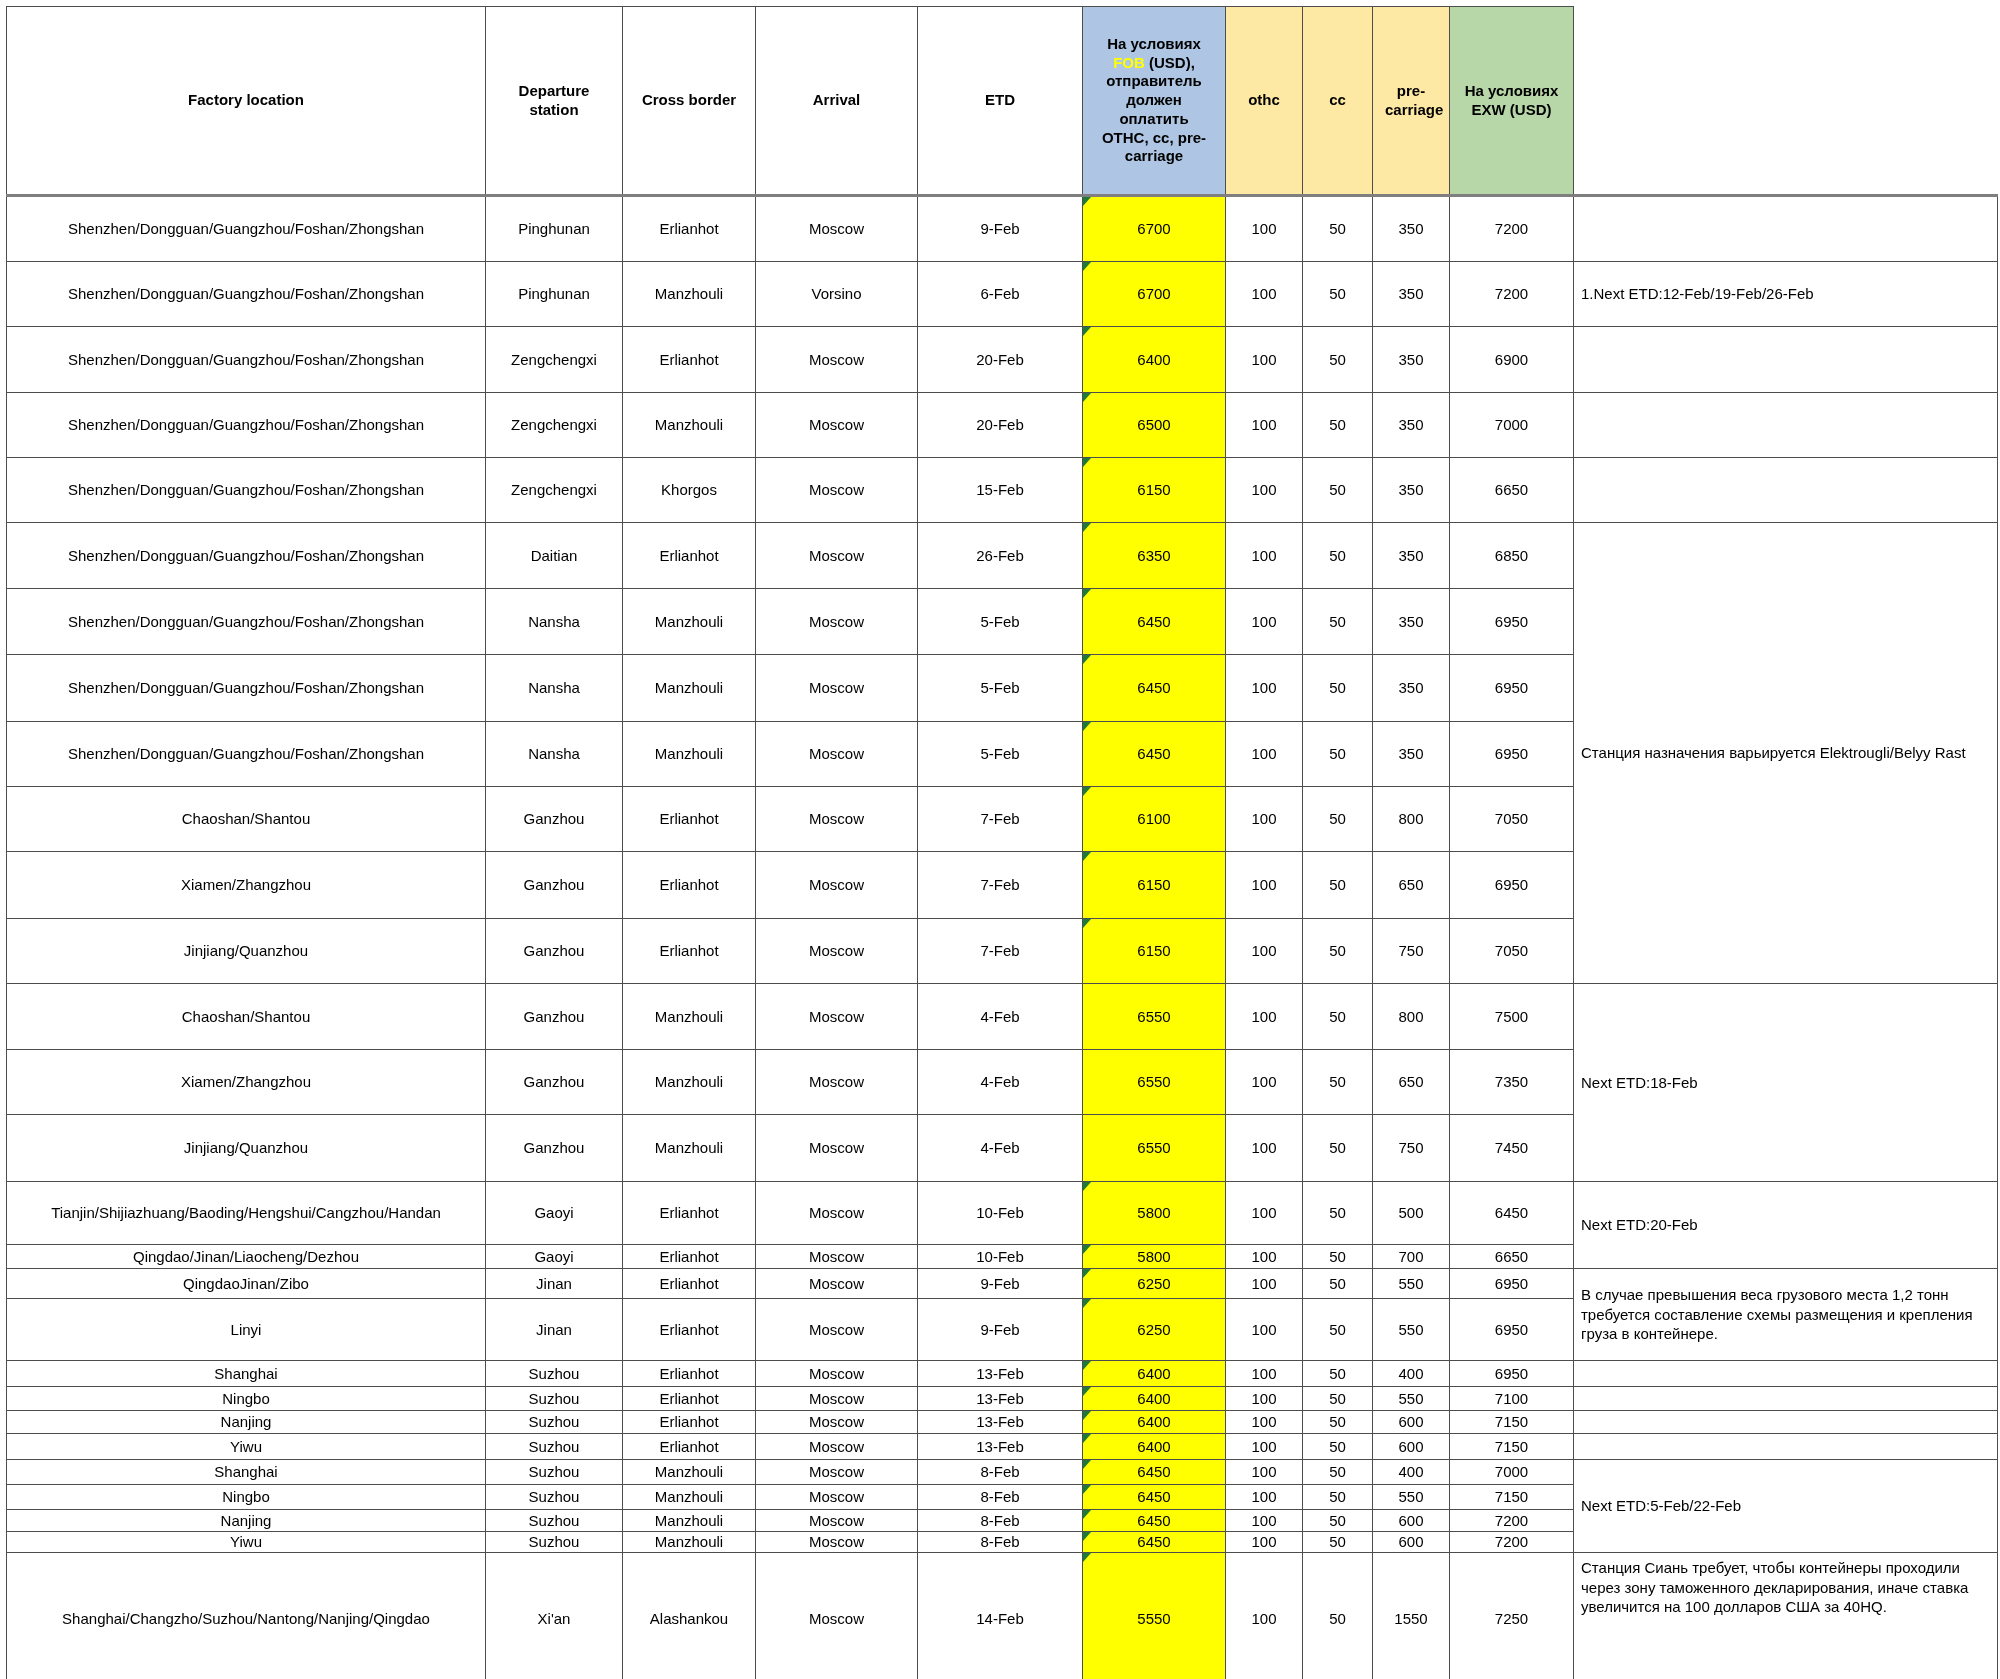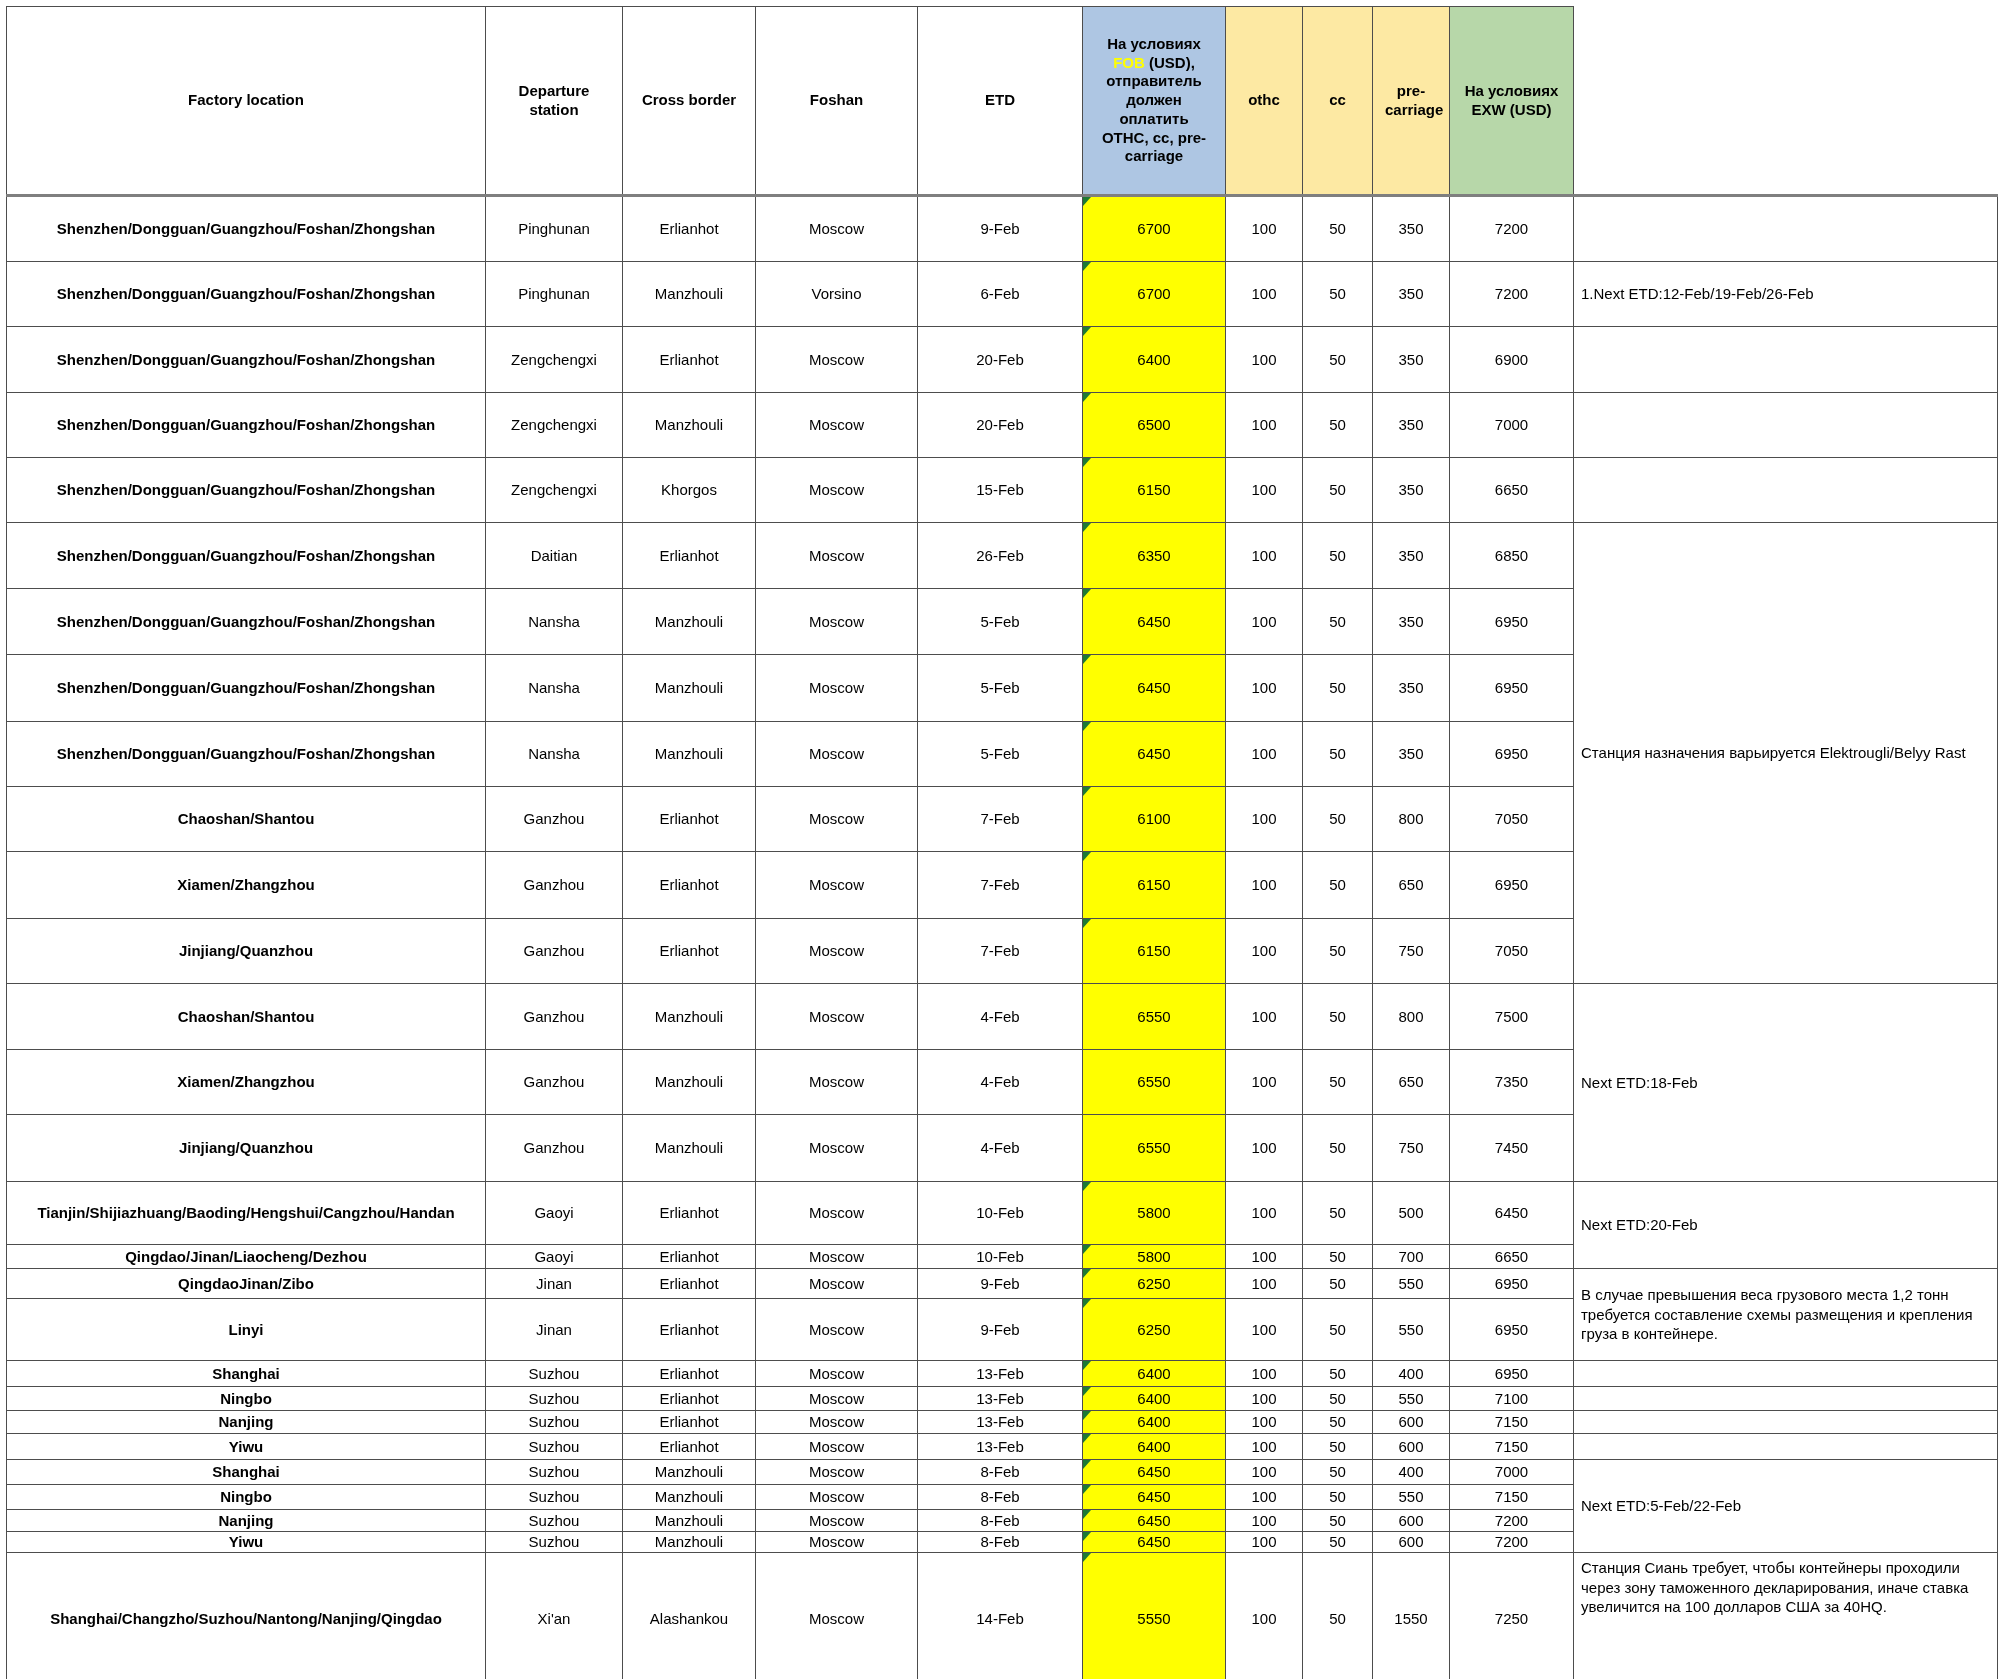--- a/index.html
+++ b/index.html
@@ -9,21 +9,21 @@
   th,td{border:1px solid #4d4d4d;overflow:hidden;}
   thead tr{height:189px;}
   th{font-weight:bold;font-size:15px;text-align:center;vertical-align:middle;padding:2px 12px;
      border-bottom:3px solid #7f7f7f;background:#fff;line-height:1.25;}
   th.bg-blue{background:var(--header-blue,#aec6e3);}
   th.bg-tan{background:var(--header-tan,#fde9a3);}
   th.bg-green{background:var(--header-green,#b7d7a9);}
   th.hdr-note{border-top:none;border-right:none;background:#fff;}
   .fob-hl{color:var(--fob-label-yellow,#ffff00);}
   td{font-size:15px;text-align:center;vertical-align:middle;padding:1px 4px;line-height:1.15;}
-  td.c-factory{font-weight:bold;}
+  td.c-factory{font-weight:normal;}
   td.c-fob{background:var(--cell-yellow,#ffff00);position:relative;}
   td.c-note{text-align:left;padding:2px 24px 2px 7px;line-height:1.3;}
   td.c-note.top{vertical-align:top;padding-top:5px;}
   tbody tr:last-child td{border-bottom:4px solid #141414;}
   .tri{position:absolute;left:0;top:0;width:0;height:0;display:block;
        border-top:9px solid var(--comment-green,#1e7a34);border-right:8px solid transparent;}
 </style>
 </head>
 <body>
 
@@ -40,21 +40,21 @@
         <col style="width:70px">
         <col style="width:77px">
       <col style="width:124px">
         <col style="width:424px">
     </colgroup>
     <thead>
       <tr>
         <th>Factory location</th>
         <th>Departure station</th>
         <th>Cross border</th>
-        <th>Foshan</th>
+        <th>Arrival</th>
         <th>ETD</th>
         <th class="bg-blue"><span>На условиях </span><span class="fob-hl">FOB</span><span> (USD), отправитель должен оплатить OTHC, cc, pre-carriage</span></th>
         <th class="bg-tan">othc</th>
         <th class="bg-tan">cc</th>
         <th class="bg-tan">pre-carriage</th>
         <th class="bg-green">На условиях EXW  (USD)</th>
         <th class="hdr-note"></th>
       </tr>
     </thead>
     <tbody id="tbody">

